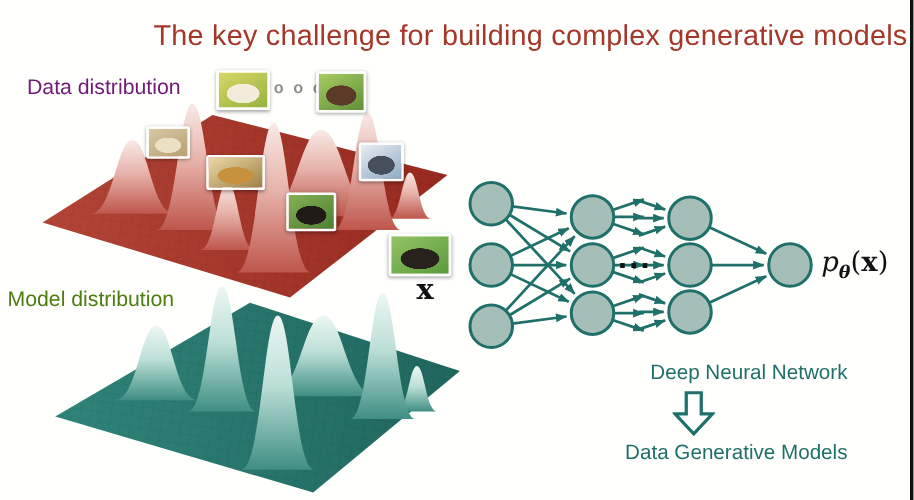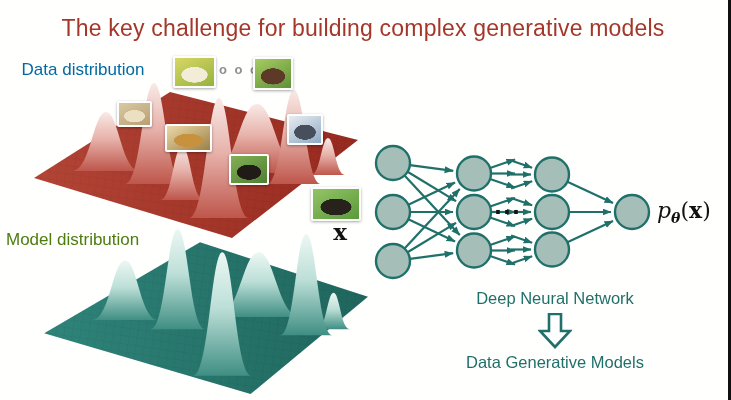--- a/index.html
+++ b/index.html
@@ -2,25 +2,25 @@
 <html><head>
 <meta charset="utf-8">
 <style>
   html,body{margin:0;padding:0;}
   .slide{
     position:relative; width:731px; height:400px; overflow:hidden;
     background:#fffffe; font-family:"Liberation Sans", sans-serif;
   }
   .right-edge{position:absolute; right:0; top:0; width:3px; height:400px; background:#101010;}
   .title{
-    position:absolute; top:15px; left:0; width:726px; text-align:center;
+    position:absolute; top:15px; left:0; width:726px; text-align:right;
     font-size:23px; color:#a5362a; letter-spacing:.2px;
   }
   .dist-label{position:absolute; font-size:17px; line-height:21px; text-align:center;}
-  .data-label{left:4px; top:59px; width:158px; color:#0369a1;}
+  .data-label{left:4px; top:59px; width:158px; color:#701a75;}
   .model-label{left:6px; top:229px; width:162px; color:#4d7c0f; text-align:left;}
   .surface{position:absolute;}
   .red-surface{left:22px; top:78px;}
   .teal-surface{left:28px; top:224px;}
   .dog{
     position:absolute; border:2px solid #fdfdfd; border-radius:2px;
     box-shadow:0 1px 3px rgba(0,0,0,.35); box-sizing:border-box;
   }
   .d1{left:173px;top:56px;width:43px;height:32px;
       background:radial-gradient(ellipse 58% 48% at 50% 60%, #f2ecd9 0 57%, rgba(0,0,0,0) 59%),linear-gradient(150deg,#d8d765,#96b23f);}
@@ -52,21 +52,21 @@
   }
   .p-theta{
     position:absolute; left:657px; top:197px; font-size:22px; color:#111;
     font-family:"DejaVu Serif", serif;
     text-align:right;
   }
   .p-theta .pv{font-style:italic;}
   .p-theta sub{font-size:14px; font-style:italic; font-weight:bold;}
   .p-theta .bx{font-weight:bold;}
   .bottom-col{position:absolute; left:432px; top:289px; width:246px; text-align:center; color:#20706a;}
-  .bottom-col .line{font-size:16.5px;}
+  .bottom-col .line{font-size:16.5px;text-align:right;}
   .bottom-col .arrow-wrap{margin:5px auto 4px auto; width:34px; height:36px;}
 </style>
 </head>
 <body>
 
 <div class="slide">
 
   <div class="title">The key challenge for building complex generative models</div>
 
   <div class="dist-label data-label">

